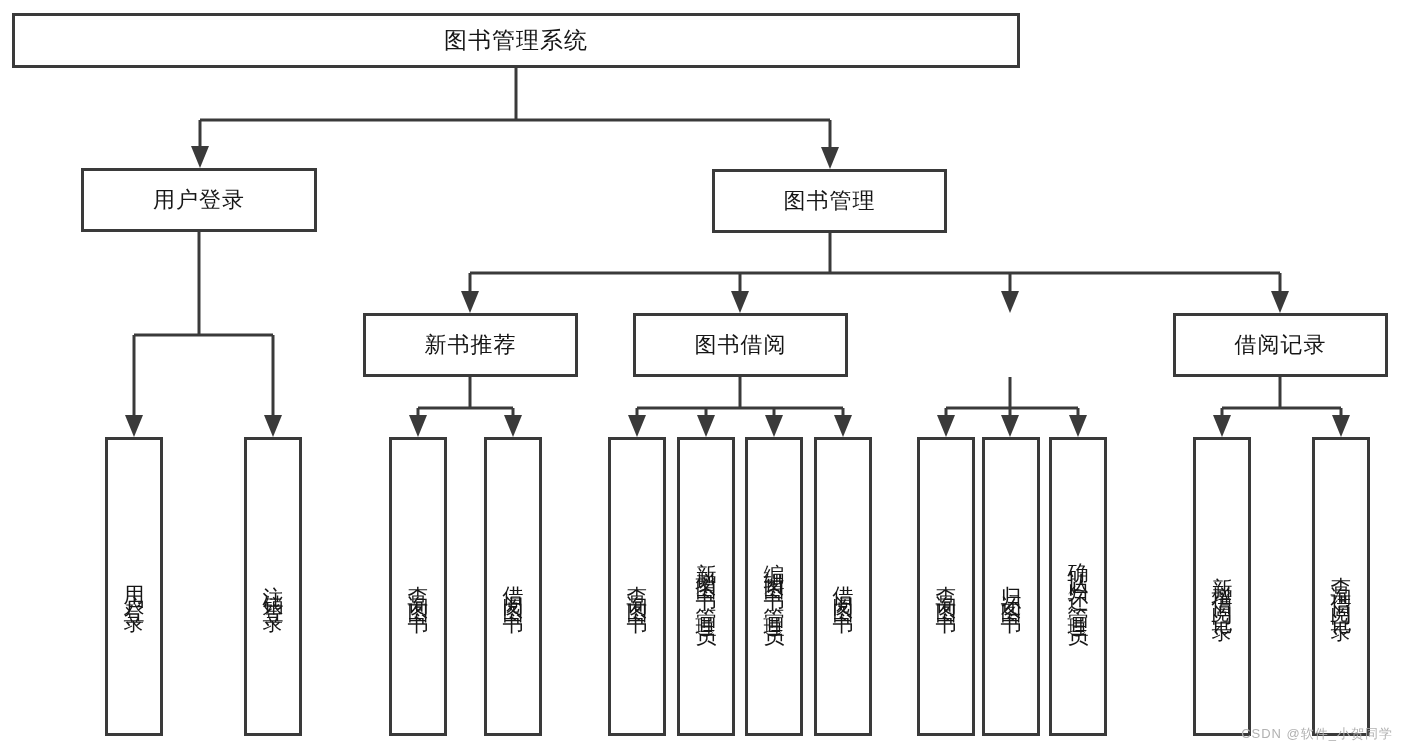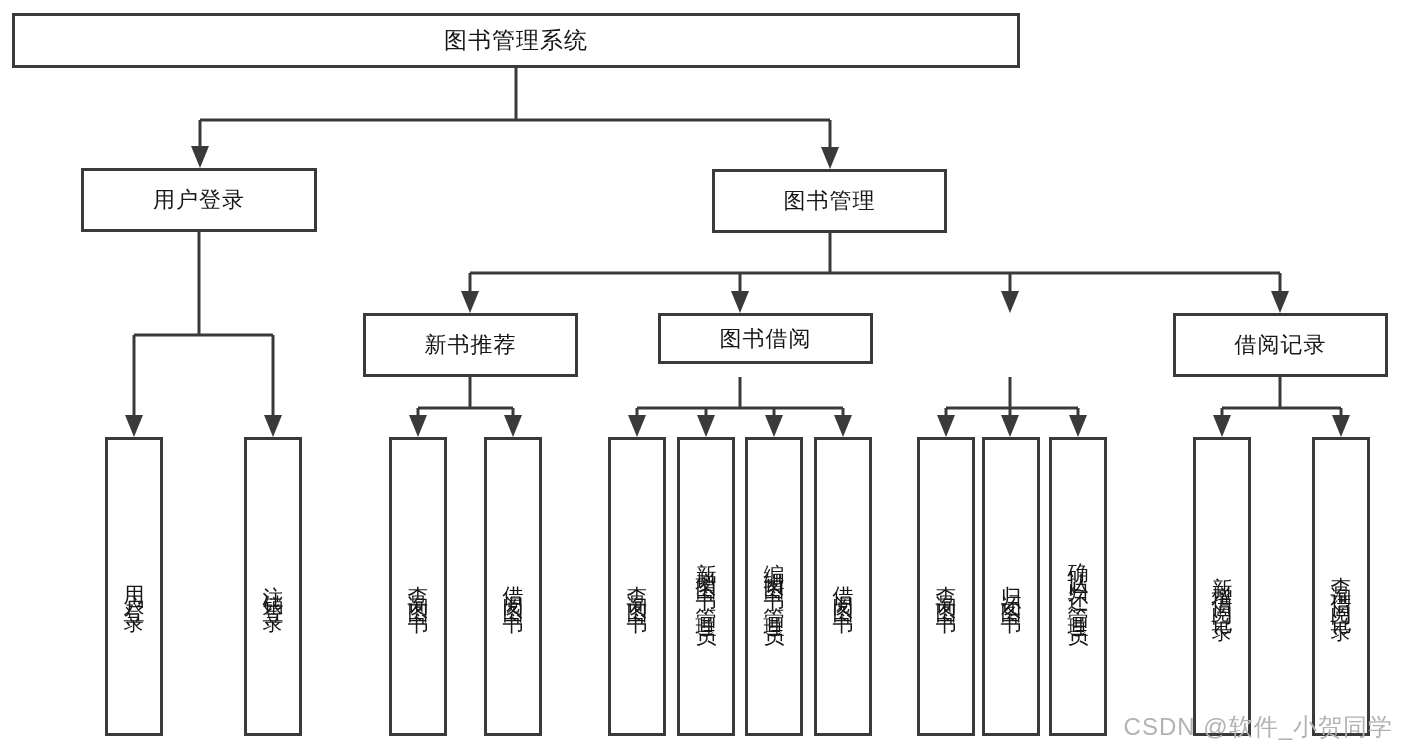--- a/index.html
+++ b/index.html
@@ -49,21 +49,21 @@
     text-align: center;
     line-height: 52px;
     font-size: 21px;
     letter-spacing: 9px;
     z-index: 2;
   }
   .watermark {
     position: absolute;
     right: 12px;
     bottom: 4px;
-    font-size: 24px;
+    font-size: 13px;
     color: #b2b2b2;
     letter-spacing: 1px;
     z-index: 5;
     white-space: nowrap;
   }
   line { stroke: #3a3a3a; stroke-width: 3; }
   polygon { fill: #3a3a3a; stroke: none; }
 </style>
 </head>
 <body>
@@ -145,21 +145,21 @@
       <polygon points="1332,415 1350,415 1341,437"></polygon>
     </g>
   </svg>
 
   <div class="hbox root" style="left:12px; top:13px; width:1008px; height:55px;">图书管理系统</div>
 
   <div class="hbox" style="left:81px; top:168px; width:236px; height:64px;">用户登录</div>
   <div class="hbox" style="left:363px; top:313px; width:215px; height:64px;">新书推荐</div>
 
   <div class="hbox" style="left:712px; top:169px; width:235px; height:64px;">图书管理</div>
-  <div class="hbox" style="left:658px; top:313px; width:215px; height:51px;">图书借阅</div>
+  <div class="hbox" style="left:633px; top:313px; width:215px; height:64px;">图书借阅</div>
   <div class="hbox" style="left:1173px; top:313px; width:215px; height:64px;">借阅记录</div>
 
   <div class="vbox" style="left:105px;">用户登录</div>
   <div class="vbox" style="left:244px;">注销登录</div>
 
   <div class="vbox" style="left:389px;">查询图书</div>
   <div class="vbox" style="left:484px;">借阅图书</div>
 
   <div class="vbox" style="left:608px;">查询图书</div>
   <div class="vbox" style="left:677px;">新增图书（管理员）</div>

